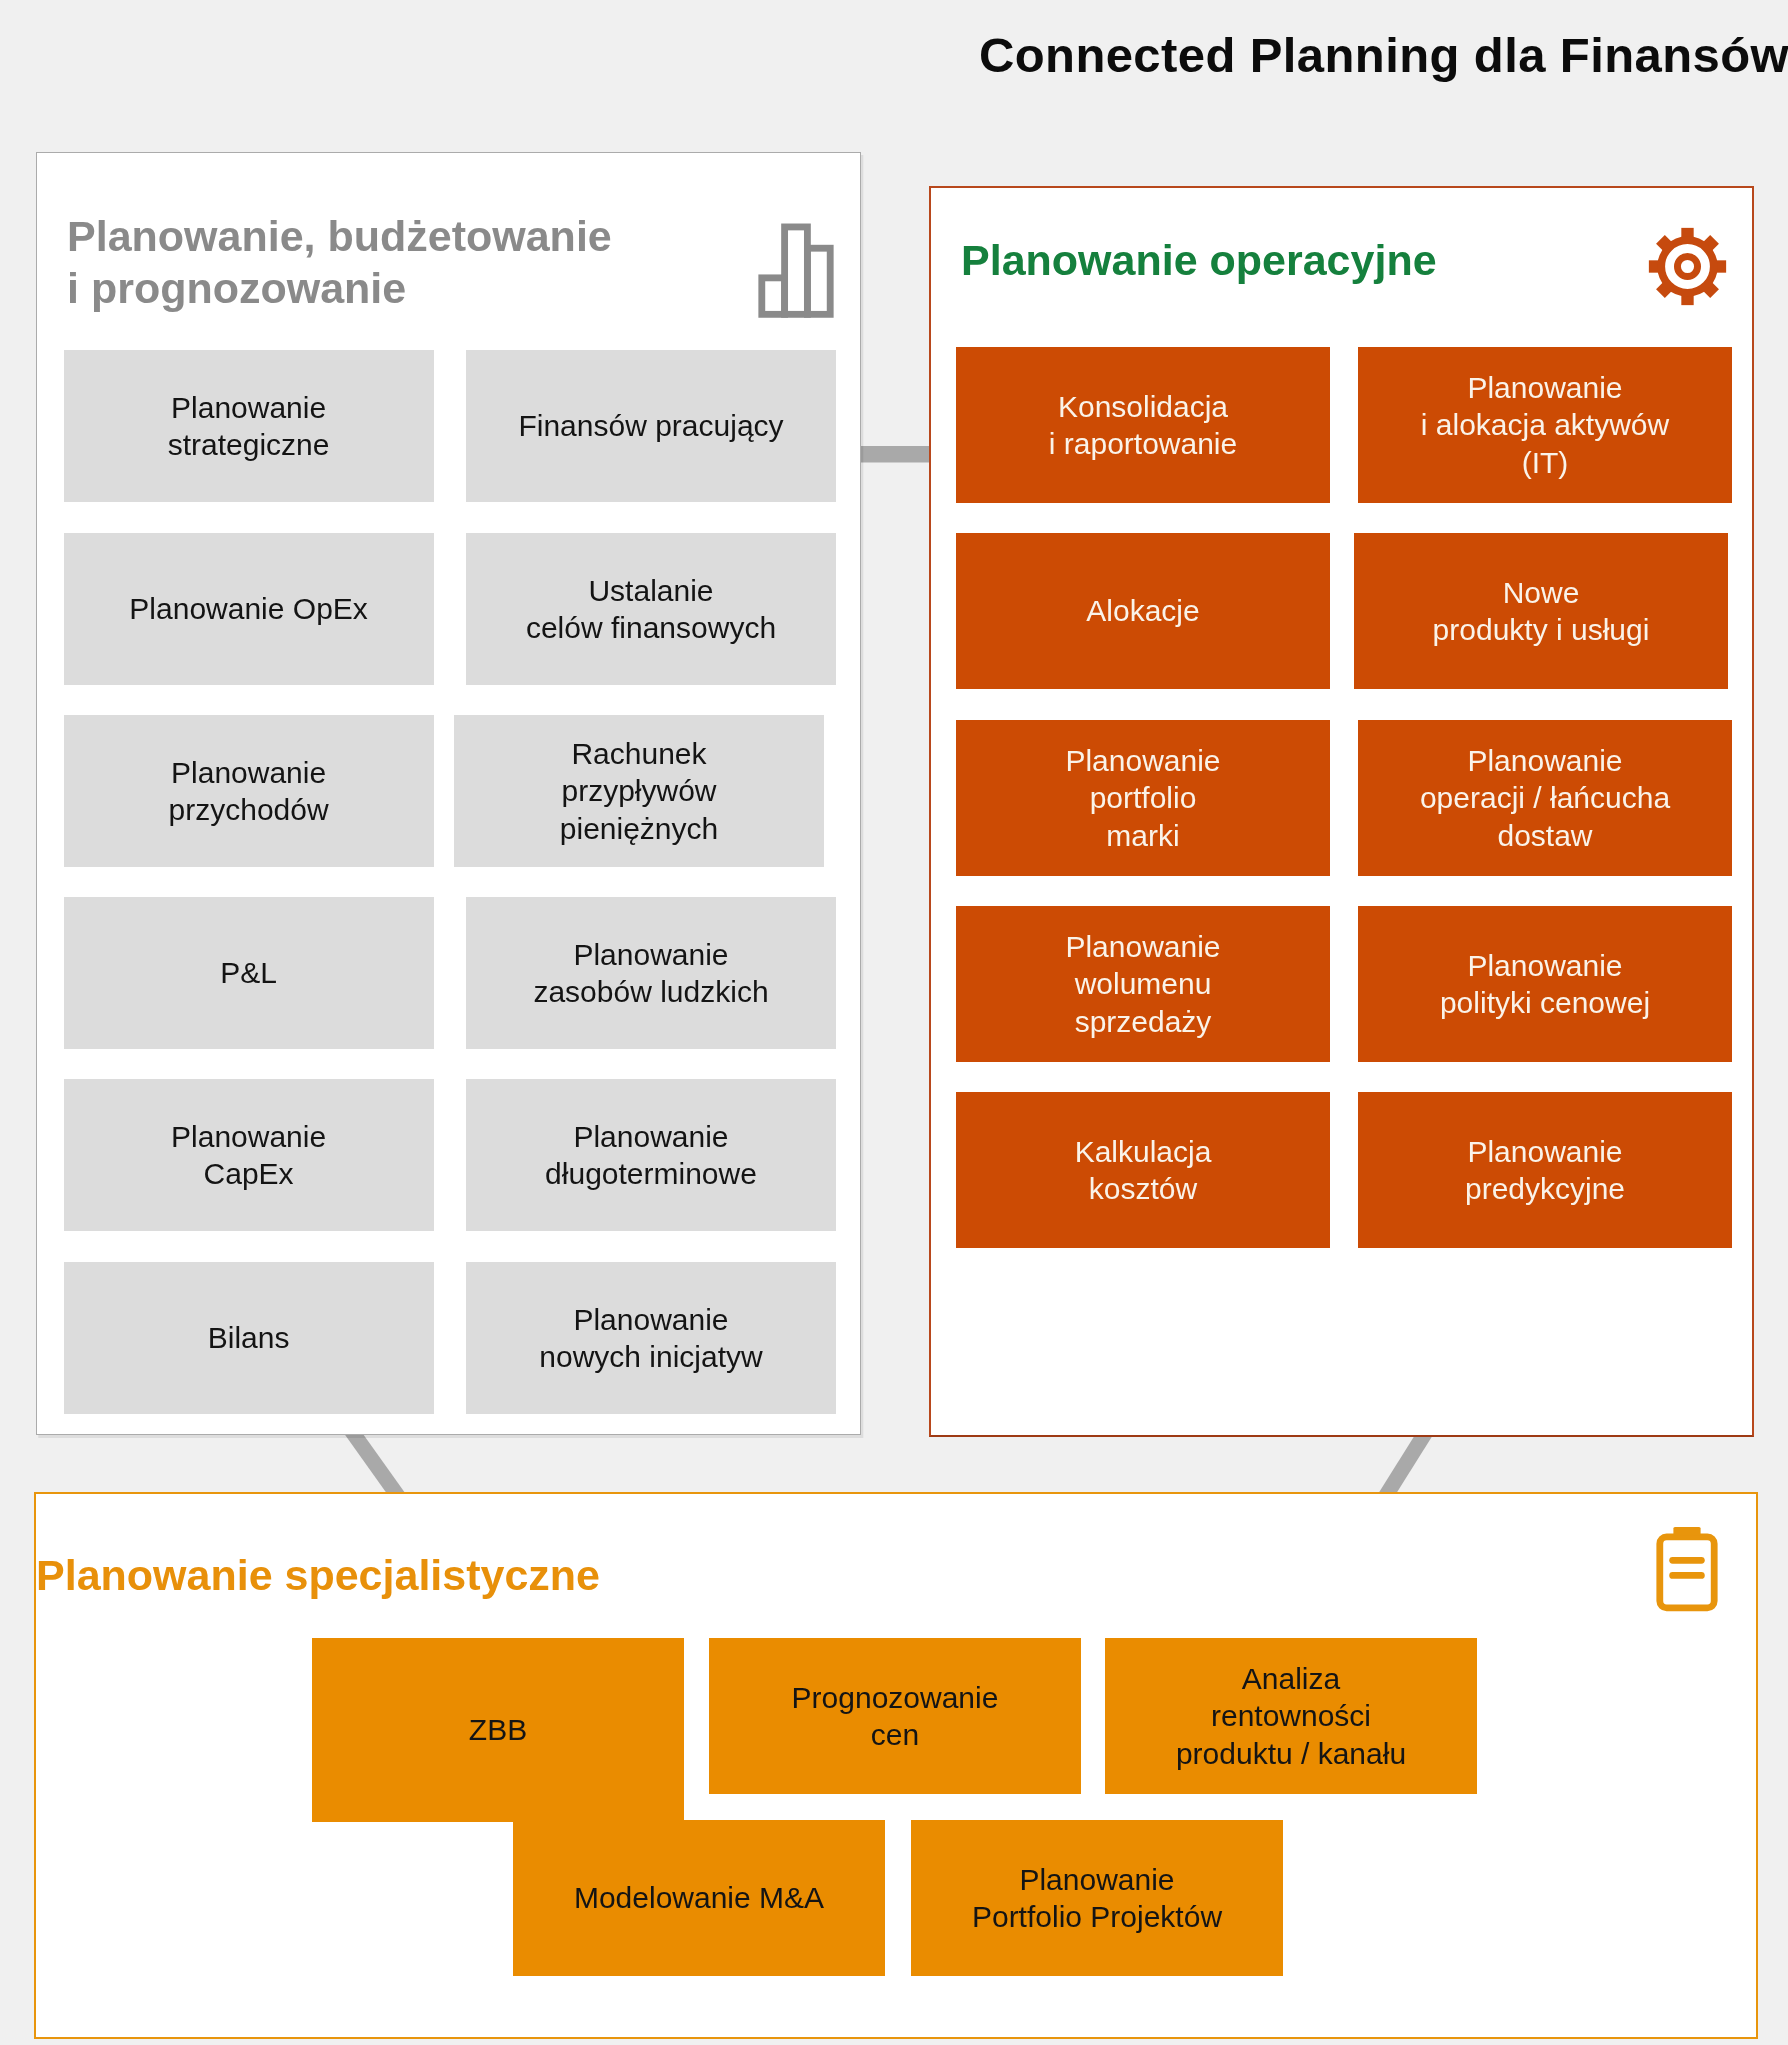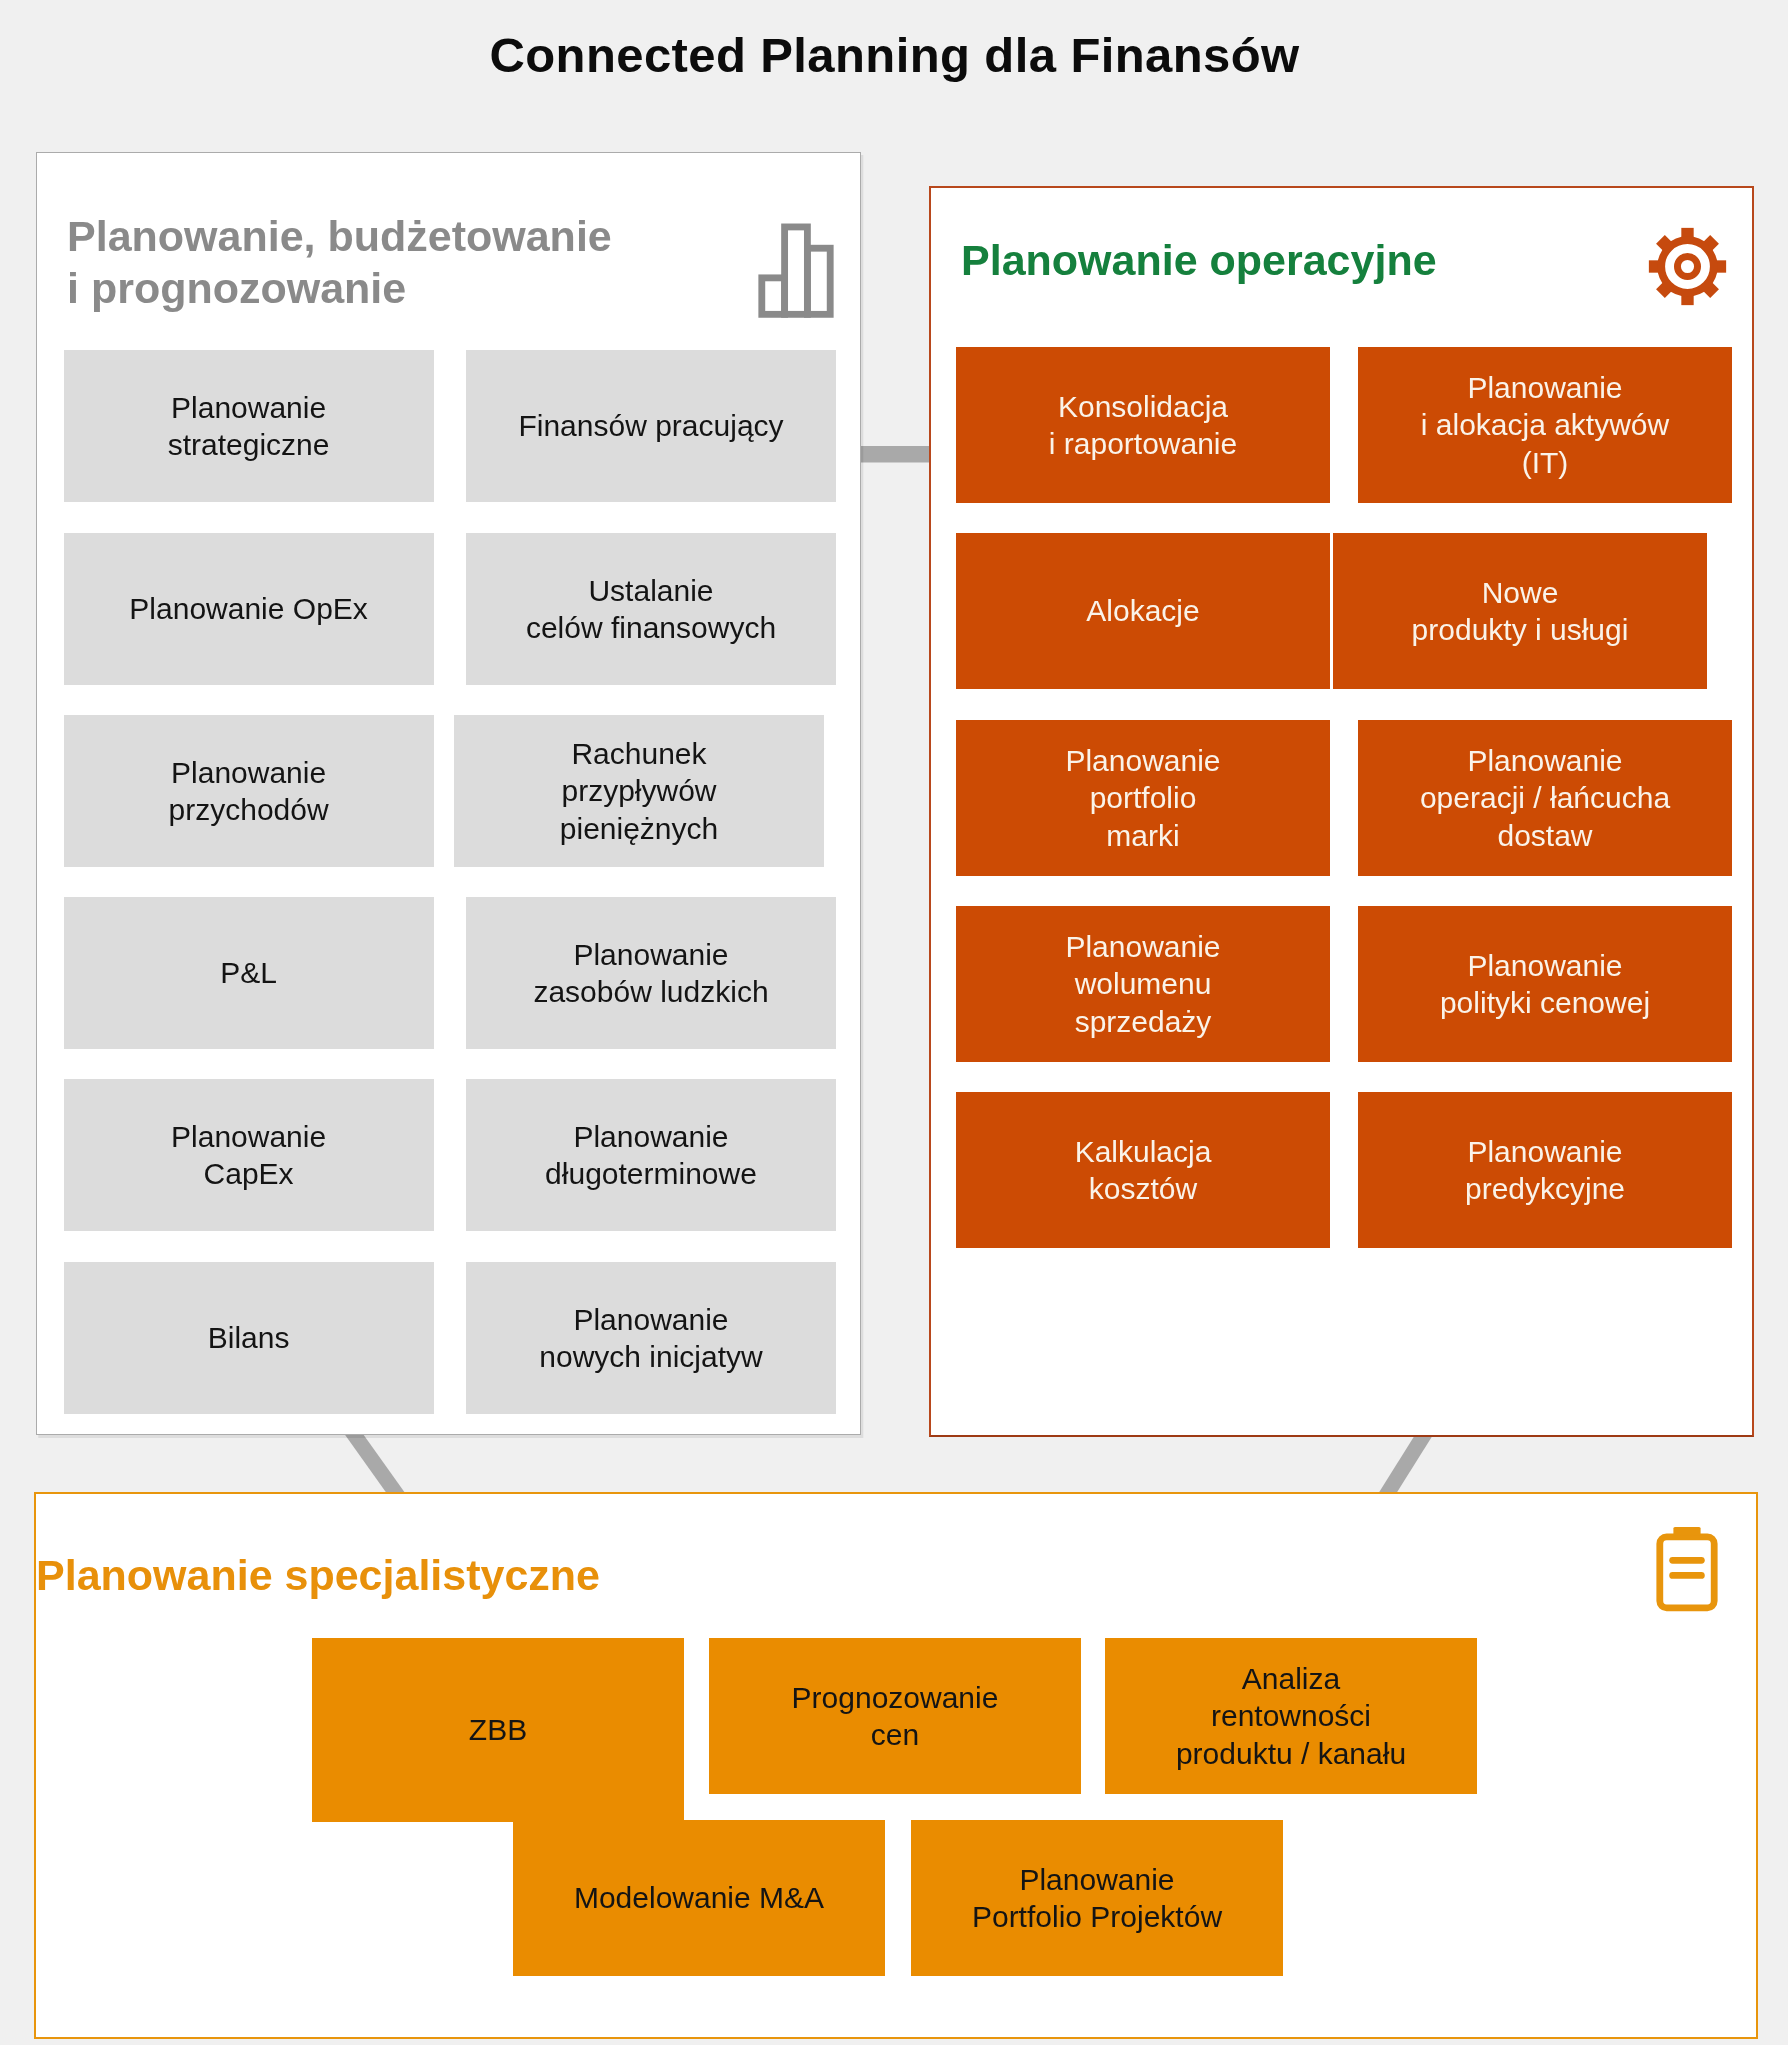--- a/index.html
+++ b/index.html
@@ -7,21 +7,21 @@
   body{
     width:1789px;height:2046px;
     background:#F0F0F0;
     font-family:"Liberation Sans", sans-serif;
     overflow:hidden;
   }
   #canvas{position:relative;width:1789px;height:2046px;}
   .connectors{position:absolute;left:0;top:0;z-index:0;}
   .page-title{
     position:absolute;top:27px;left:0;width:1789px;
-    text-align:center;font-size:49px;font-weight:bold;color:#0C0C0C;
+    text-align:right;font-size:49px;font-weight:bold;color:#0C0C0C;
     letter-spacing:0.4px;z-index:1;
   }
   .panel{position:absolute;background:#FFFFFF;box-sizing:border-box;z-index:1;}
   .panel-left{
     left:36px;top:152px;width:825px;height:1283px;
     border:1.5px solid #ABABAB;box-shadow:2.3px 3px 0 rgba(0,0,0,0.08);
   }
   .panel-right{
     left:929px;top:186px;width:825px;height:1251px;
     border:2.3px solid #B8481C;border-bottom-color:#9E3A14;
@@ -116,21 +116,21 @@
       <circle cx="55" cy="55" r="13" fill="#FFFFFF" stroke="#C64A0E" stroke-width="9"></circle>
     </svg>
 
     <div class="box box-dark-orange" style="left:25px;top:159px;width:374px;height:156px;">Konsolidacja
 i raportowanie</div>
     <div class="box box-dark-orange" style="left:427px;top:159px;width:374px;height:156px;">Planowanie
 i alokacja aktywów
 (IT)</div>
 
     <div class="box box-dark-orange" style="left:25px;top:345px;width:374px;height:156px;text-align:center;">Alokacje</div>
-    <div class="box box-dark-orange" style="left:402px;top:345px;width:374px;height:156px;">Nowe
+    <div class="box box-dark-orange" style="left:423px;top:345px;width:374px;height:156px;">Nowe
 produkty i usługi</div>
 
     <div class="box box-dark-orange" style="left:25px;top:532px;width:374px;height:156px;">Planowanie
 portfolio
 marki</div>
     <div class="box box-dark-orange" style="left:427px;top:532px;width:374px;height:156px;">Planowanie
 operacji / łańcucha
 dostaw</div>
 
     <div class="box box-dark-orange" style="left:25px;top:718px;width:374px;height:156px;">Planowanie

